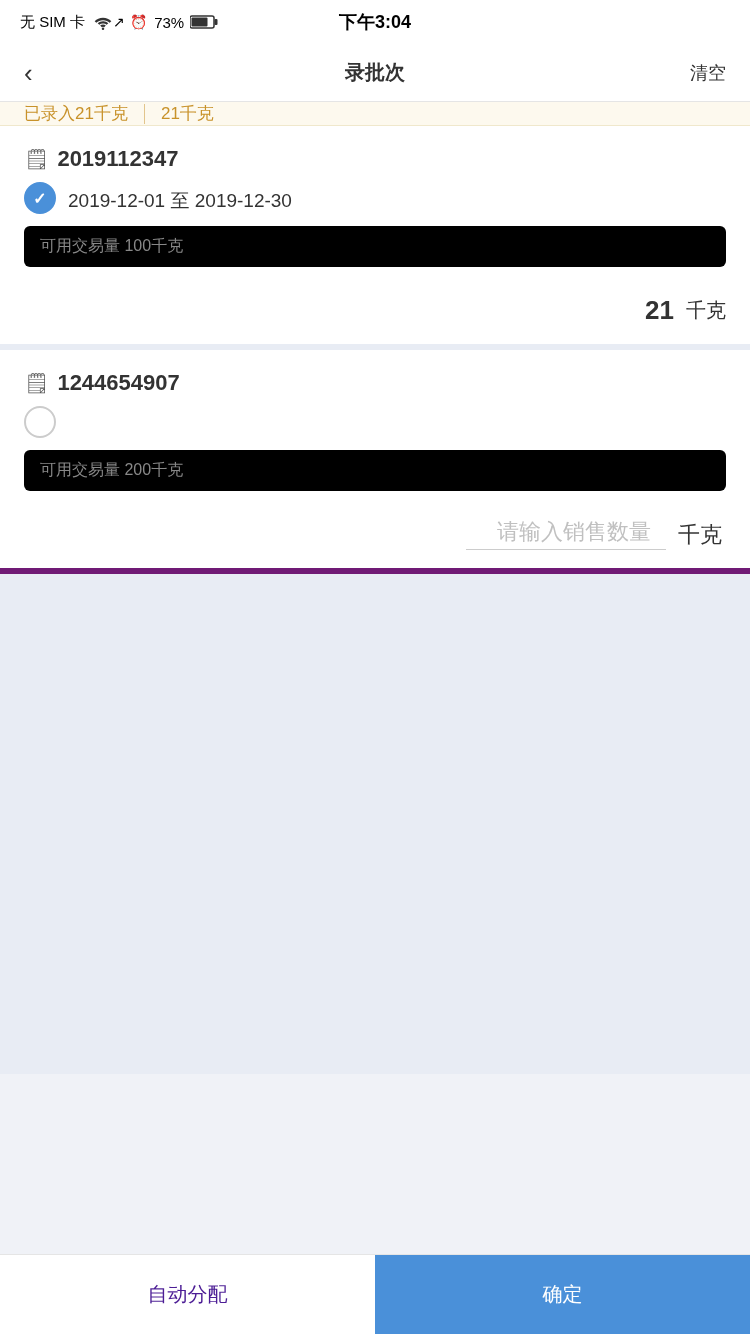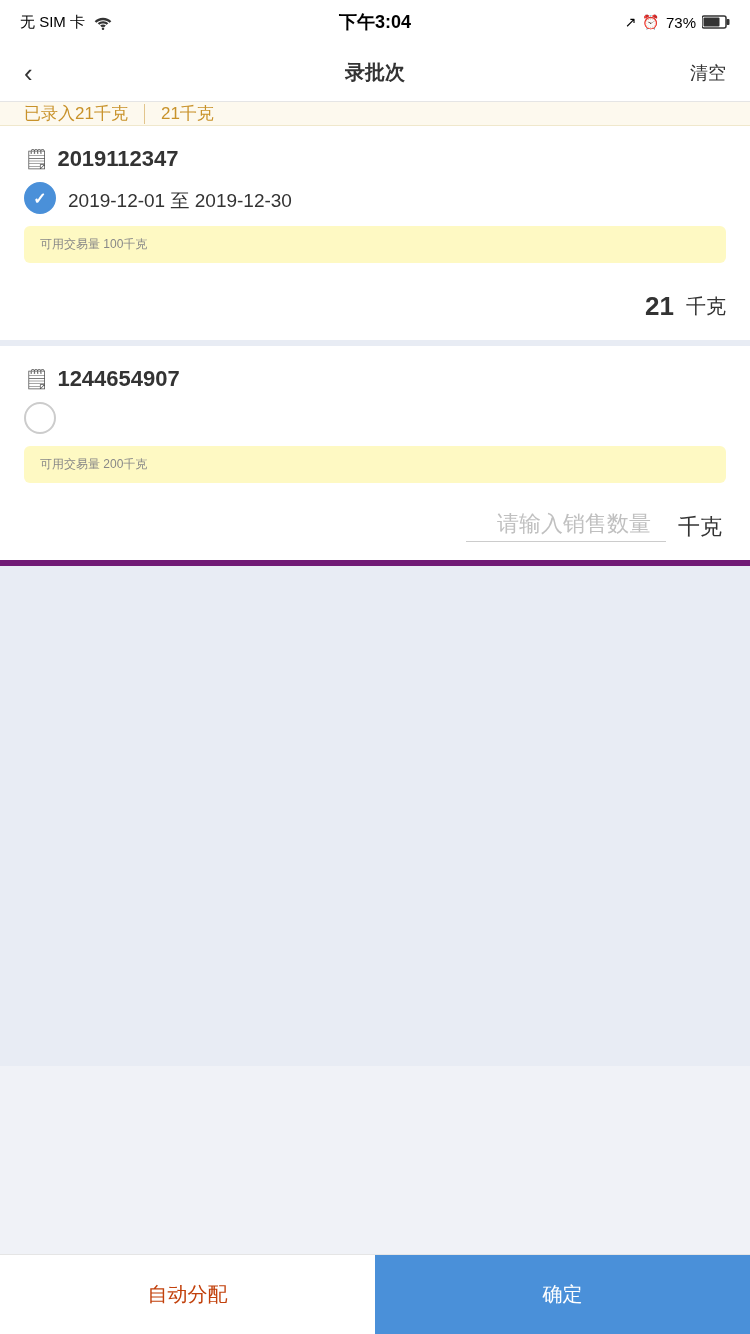--- a/index.html
+++ b/index.html
@@ -12,21 +12,20 @@
       min-height: 1334px;
       overflow-x: hidden;
     }
 
     
     .status-bar {
       background: #fff;
       height: 44px;
       display: flex;
       align-items: center;
-      justify-content: space-between;
       padding: 10px 20px;
       font-size: 15px;
       font-weight: 500;
     }
     .status-left {
       display: flex;
       align-items: center;
       gap: 8px;
       font-size: 15px;
     }
@@ -145,24 +144,24 @@
       content: '✓';
       color: #fff;
       font-size: 16px;
       font-weight: bold;
     }
     .batch-date-text {
       font-size: 19px;
       color: #333;
     }
     .batch-available {
-      background: #fef9c3;
+      background: #000000;
       border-radius: 6px;
       padding: 10px 16px;
-      font-size: 12px;
+      font-size: 16px;
       color: #888;
       margin: 0 0 0 0;
     }
 
     
     .amount-row {
       background: #fff;
       padding: 18px 24px;
       display: flex;
       align-items: center;
@@ -235,21 +234,21 @@
       display: flex;
       background: #fff;
       border-top: 1px solid #e5e5e5;
     }
     .btn-auto {
       flex: 1;
       display: flex;
       align-items: center;
       justify-content: center;
       font-size: 20px;
-      color: #c2410c;
+      color: #4c1d95;
       background: #fff;
       cursor: pointer;
     }
     .btn-confirm {
       flex: 1;
       display: flex;
       align-items: center;
       justify-content: center;
       font-size: 20px;
       color: #fff;

